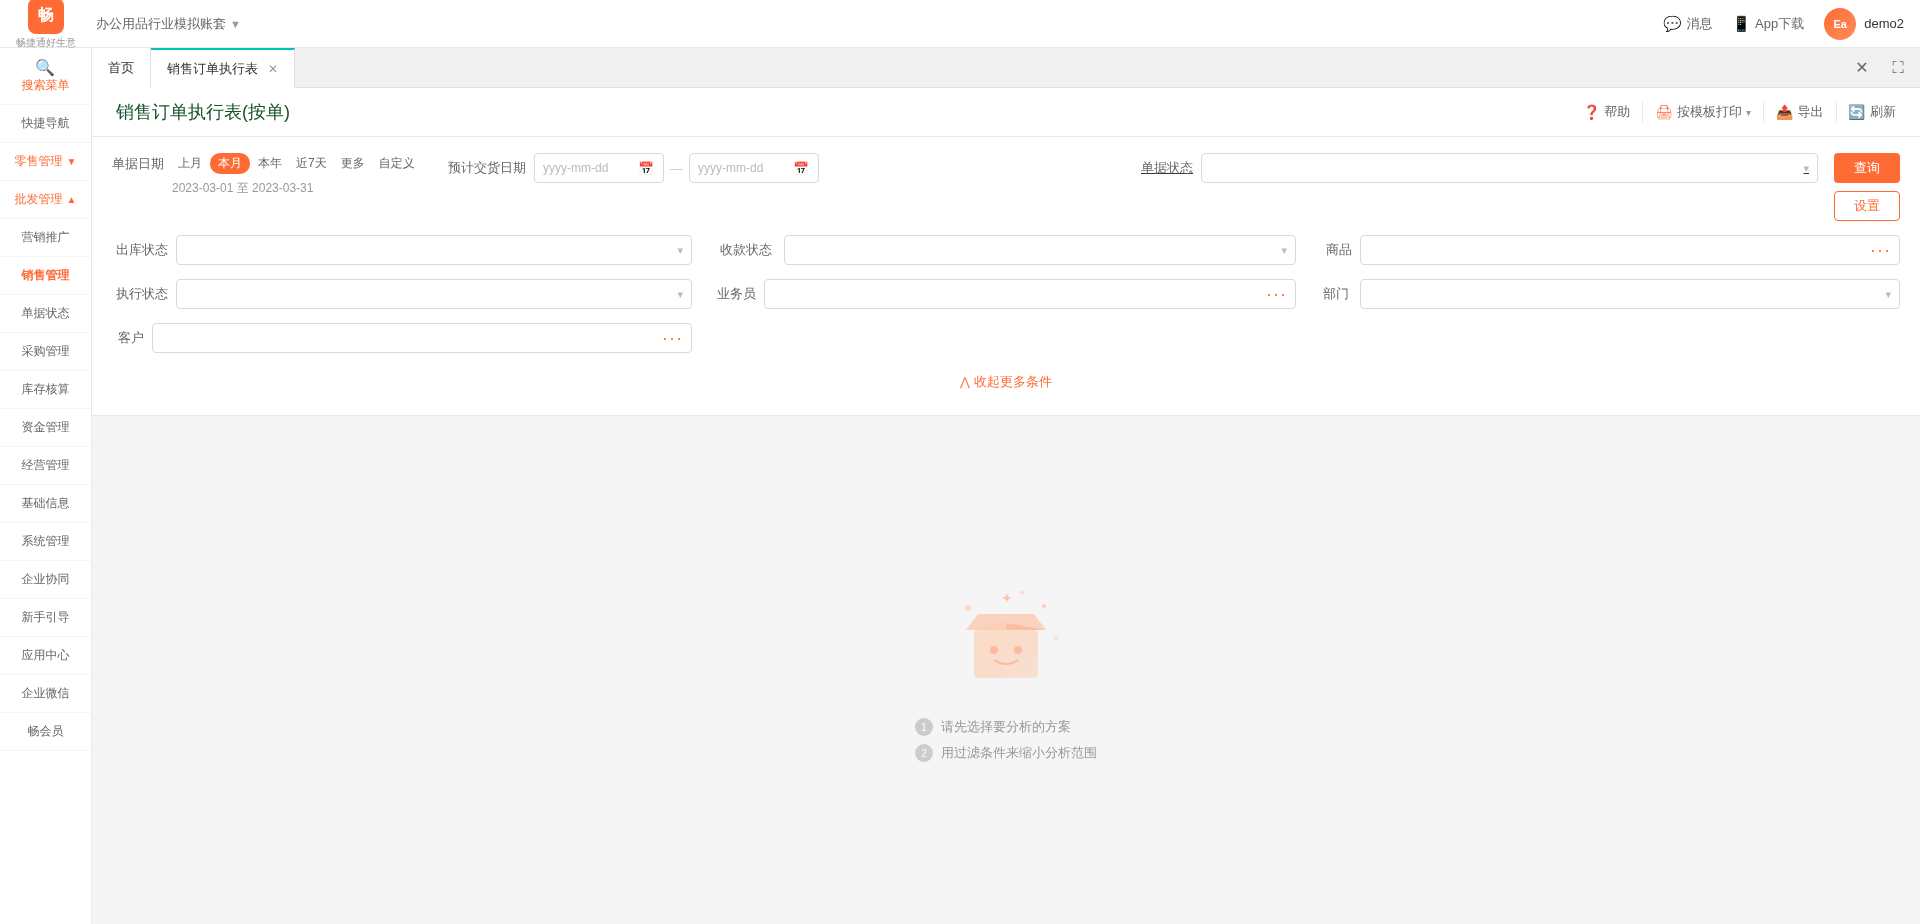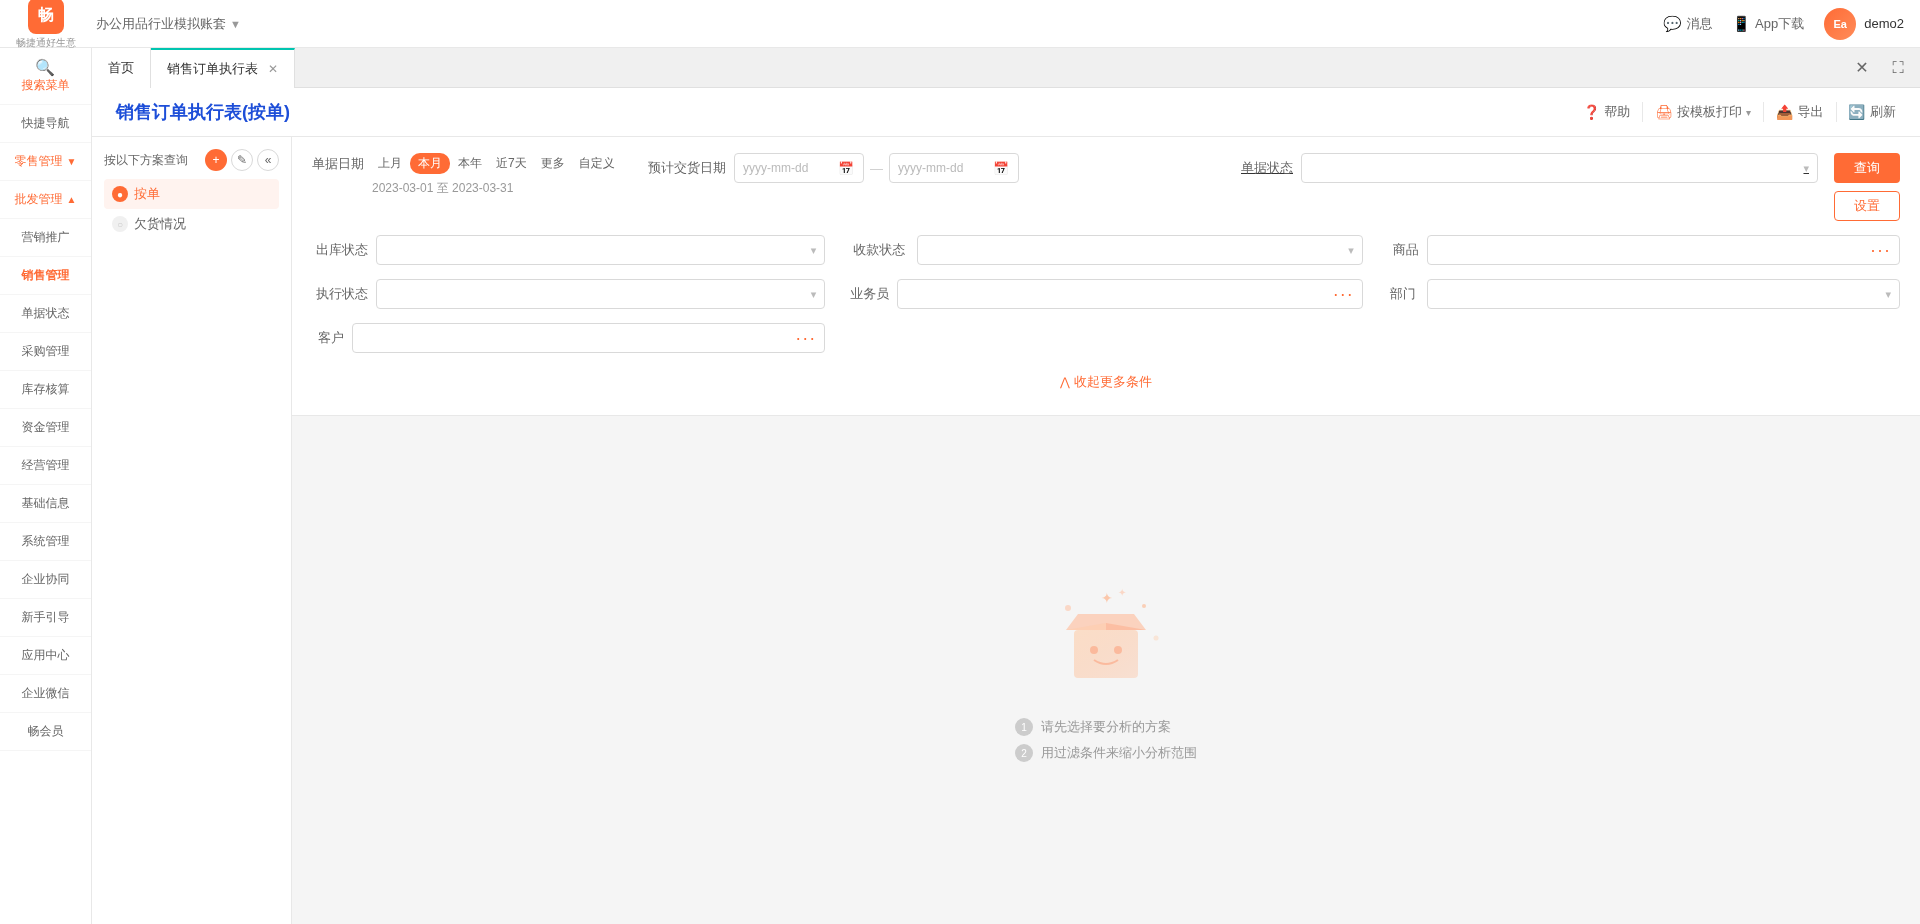--- a/index.html
+++ b/index.html
@@ -38,21 +38,21 @@
     .tab-item.active { background: #fff; color: #333; border-top: 2px solid #00c5b0; }
     .tab-close { font-size: 12px; color: #999; margin-left: 4px; cursor: pointer; }
     .tab-bar-actions { margin-left: auto; display: flex; align-items: center; padding-right: 8px; gap: 8px; }
     .tab-bar-btn { width: 28px; height: 28px; display: flex; align-items: center; justify-content: center; border: none; background: none; cursor: pointer; color: #666; font-size: 16px; }
 
     
     .content-area { flex: 1; overflow-y: auto; background: #f5f5f5; display: flex; flex-direction: column; }
 
     
     .page-header { background: #fff; padding: 12px 24px; display: flex; align-items: center; justify-content: space-between; border-bottom: 1px solid #e8e8e8; }
-    .page-title { font-size: 18px; font-weight: bold; color: #1d4ed8; }
+    .page-title { font-size: 18px; font-weight: normal; color: #14532d; }
     .page-actions { display: flex; align-items: center; gap: 12px; }
     .page-action-btn { display: flex; align-items: center; gap: 4px; font-size: 13px; color: #666; cursor: pointer; background: none; border: none; }
     .page-action-btn.template-print { position: relative; }
     .date-tab { font-size: 12px; color: #666; cursor: pointer; padding: 2px 6px; border-radius: 3px; }
     .date-tab.active { background: #ff6b35; color: #fff; border-radius: 10px; padding: 2px 8px; }
     .date-input { border: 1px solid #d9d9d9; border-radius: 4px; height: 30px; padding: 0 8px; font-size: 12px; width: 130px; color: #999; display: flex; align-items: center; justify-content: space-between; }
 
     .collapse-btn { display: flex; align-items: center; justify-content: center; gap: 4px; color: #ff6b35; font-size: 13px; cursor: pointer; padding: 8px 0; text-align: center; }
 
     
@@ -228,38 +228,20 @@
             <div class="divider"></div>
             <button class="page-action-btn">
               <span style="color:#ff6b35;font-size:14px;">🔄</span>
               <span>刷新</span>
             </button>
           </div>
         </div>
 
         <div class="main-content">
 
-          <div class="scheme-panel">
-            <div class="scheme-header">
-              <span style="font-size:12px;color:#666;">按以下方案查询</span>
-              <div class="scheme-actions">
-                <button class="scheme-action-btn scheme-action-add" title="添加">+</button>
-                <button class="scheme-action-btn scheme-action-edit" title="编辑">✎</button>
-                <button class="scheme-action-btn scheme-action-collapse" title="收起">«</button>
-              </div>
-            </div>
-            <div class="scheme-item active">
-              <div class="scheme-item-dot orange">●</div>
-              <span>按单</span>
-            </div>
-            <div class="scheme-item">
-              <div class="scheme-item-dot gray" style="color:#ccc;">○</div>
-              <span>欠货情况</span>
-            </div>
-          </div>
 
           <div class="right-content">
 
             <div style="background:#fff;padding:16px 20px;border-bottom:1px solid #e8e8e8;">
 
               <div style="display:flex;align-items:flex-start;gap:16px;margin-bottom:14px;">
 
                 <div style="display:flex;flex-direction:column;gap:6px;min-width:320px;">
                   <div style="display:flex;align-items:center;gap:8px;">
                     <span style="color:#666;font-size:13px;white-space:nowrap;">单据日期</span>

